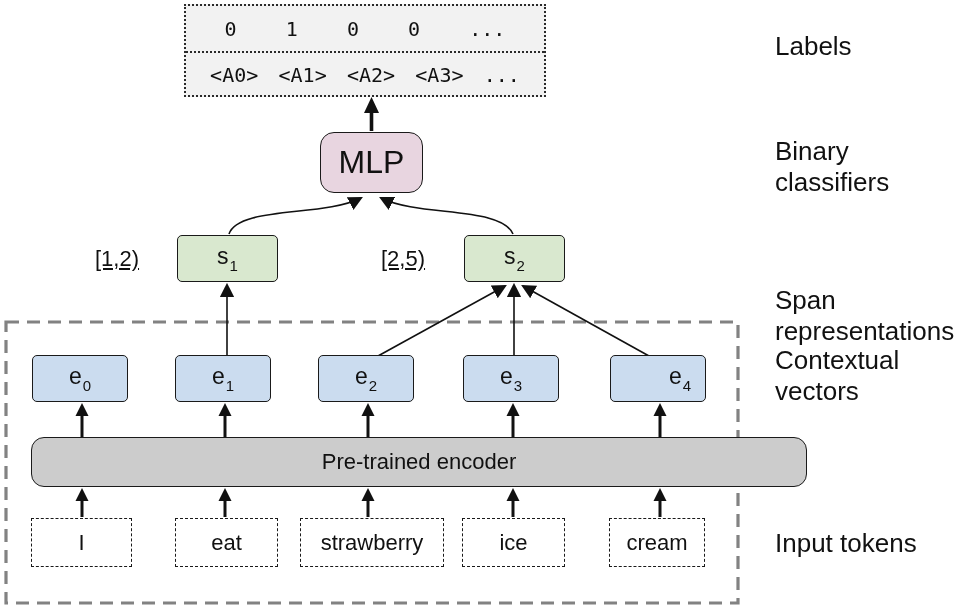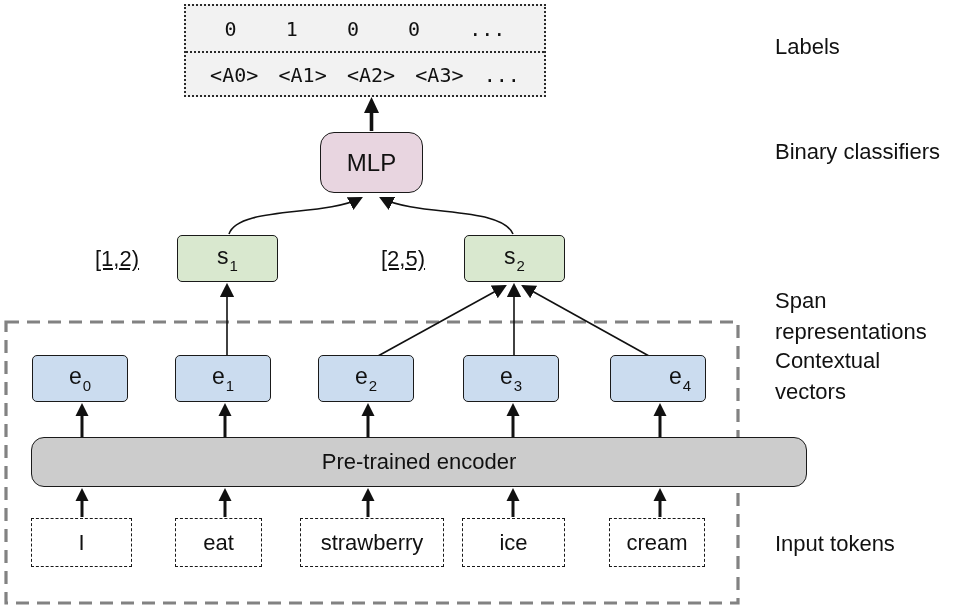--- a/index.html
+++ b/index.html
@@ -36,21 +36,21 @@
     font-family: "DejaVu Sans Mono", monospace; font-size: 20px;
   }
   .labels-row {
     height: 45px; display: flex; align-items: center;
     justify-content: space-around; padding: 0 14px;
   }
   #labels-row-divider { border-top: 2px dotted #2a2a2a; }
 
   
   #mlp-box { left: 320px; top: 132px; width: 103px; height: 61px;
-    background: #e8d5e0; border-radius: 14px; font-size: 24px; }
+    background: #e8d5e0; border-radius: 14px; font-size: 32px; }
 
   
   .interval-label { position: absolute; font-size: 22px; z-index: 2; text-decoration: underline; }
   #interval-1 { left: 95px; top: 246px; }
   #interval-2 { left: 381px; top: 246px; }
   .span-box { background: #d9e8cf; width: 101px; height: 47px; top: 235px; }
   #span-box-1 { left: 177px; }
   #span-box-2 { left: 464px; }
 
   
@@ -62,29 +62,29 @@
   #vector-box-4 { left: 610px; padding-left: 44px; }
 
   
   #encoder-box { left: 31px; top: 437px; width: 776px; height: 50px;
     background: #cccccc; border-radius: 13px; font-size: 22px; }
 
   
   .token-box { border: 1.6px dashed #1a1a1a; background: #ffffff;
     top: 518px; height: 49px; font-size: 22px; }
   #token-box-0 { left: 31px;  width: 101px; }
-  #token-box-1 { left: 175px; width: 87px; }
+  #token-box-1 { left: 175px; width: 103px; }
   #token-box-2 { left: 300px; width: 144px; }
   #token-box-3 { left: 462px; width: 103px; }
   #token-box-4 { left: 609px; width: 96px; }
 
   
   .side-label {
     position: absolute; left: 775px; width: 180px;
-    font-size: 22px; line-height: 31px; white-space: pre-line; z-index: 2;
+    font-size: 26px; line-height: 31px; white-space: pre-line; z-index: 2;
   }
   #side-label-labels { top: 31px; }
   #side-label-binary { top: 136px; }
   #side-label-span { top: 237px; margin-top: 48px; }
   #side-label-contextual { top: 345px; }
   #side-label-input { top: 528px; }
 </style>
 </head>
 <body>
 

